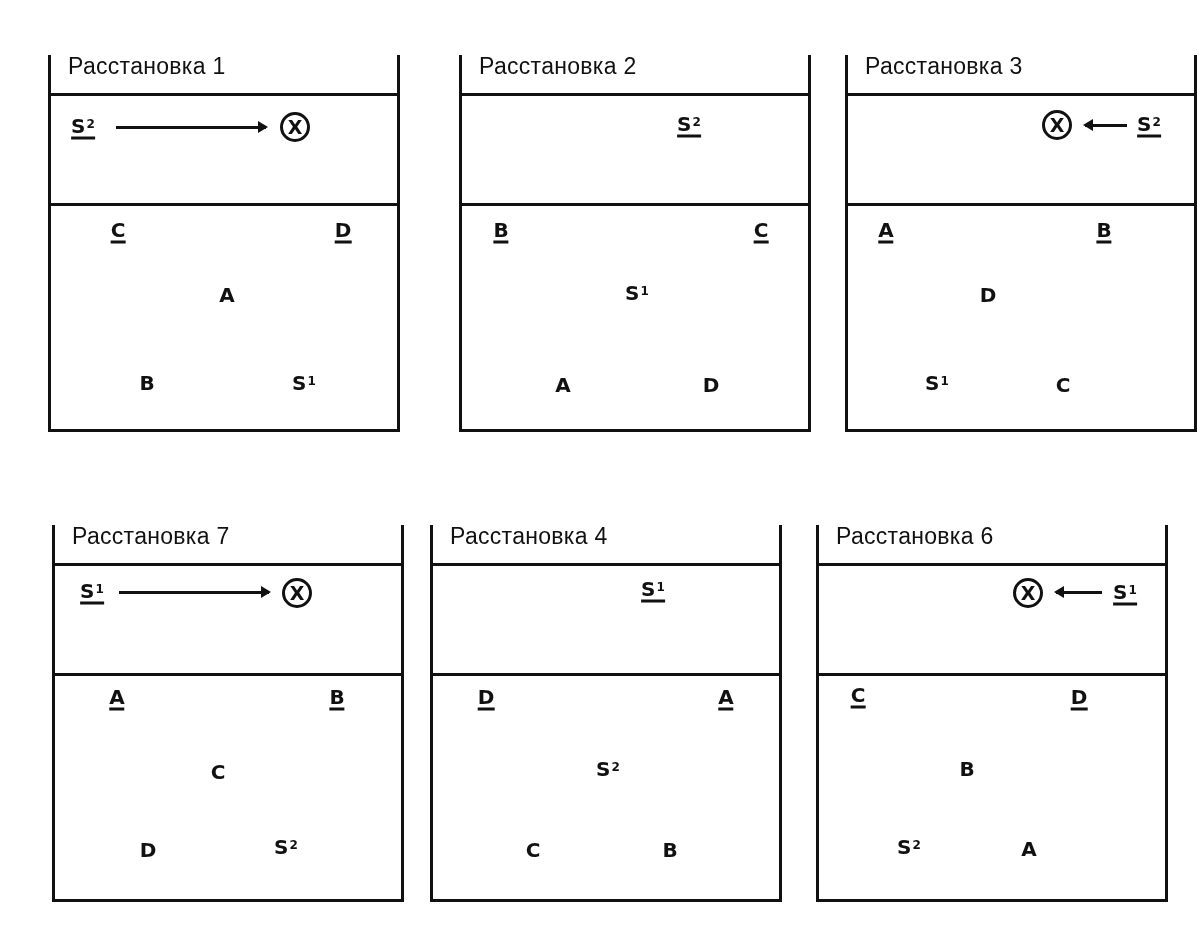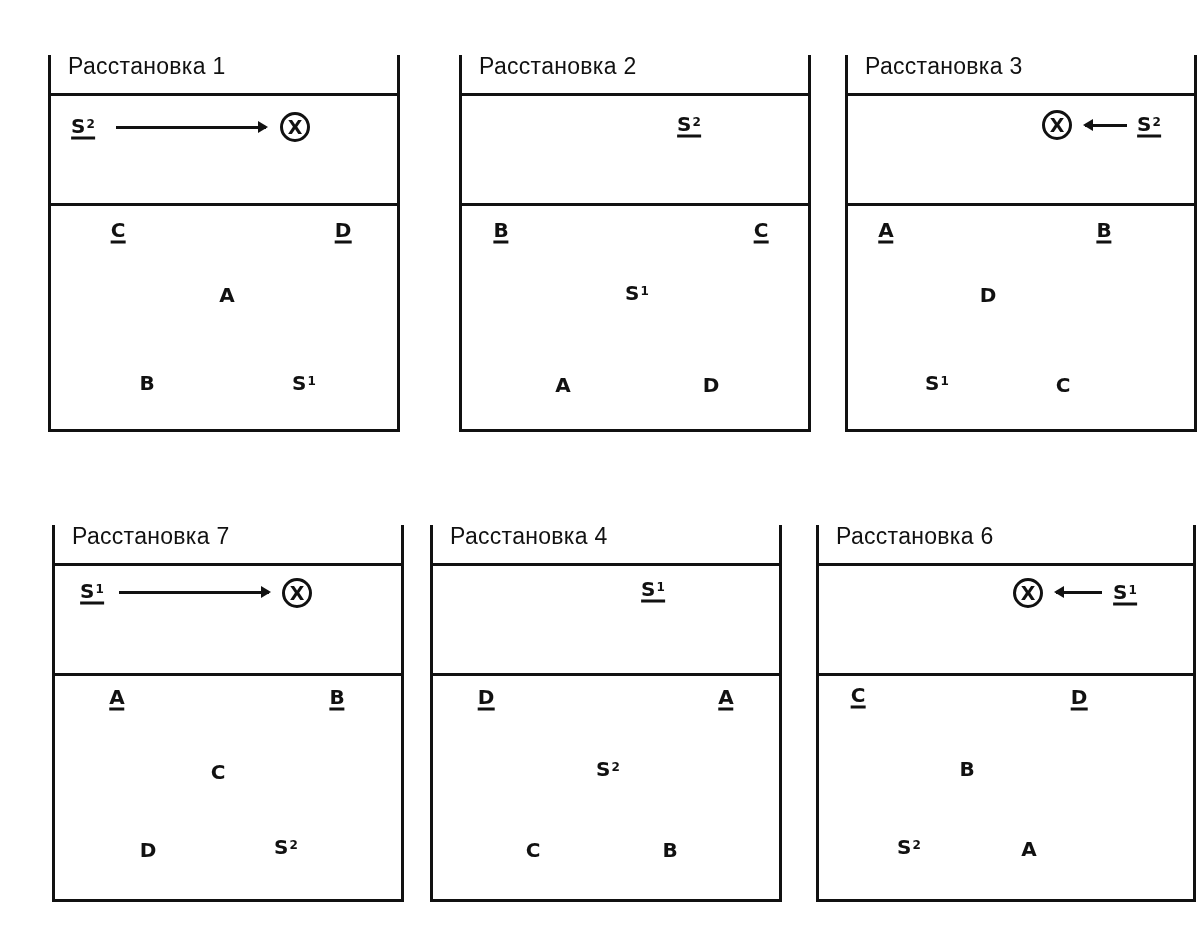--- a/index.html
+++ b/index.html
@@ -111,21 +111,21 @@
   <div class="hline bottom"></div>
   <span class="title">Расстановка 4</span>
   <span class="player underline" style="left:223px; top:65px;"><span>S</span><sup>1</sup></span>
   <span class="player underline" style="left:56px; top:173px;"><span>D</span></span>
   <span class="player underline" style="left:296px; top:173px;"><span>A</span></span>
   <span class="player" style="left:178px; top:244px;"><span>S</span><sup>2</sup></span>
   <span class="player" style="left:103px; top:325px;"><span>C</span></span>
   <span class="player" style="left:240px; top:325px;"><span>B</span></span>
 </div>
 
-<div class="panel" style="left:816px; top:525px;padding-left:28px;">
+<div class="panel" style="left:816px; top:525px;">
   <div class="wall-l"></div>
   <div class="wall-r"></div>
   <div class="hline net"></div>
   <div class="hline attack"></div>
   <div class="hline bottom"></div>
   <span class="title">Расстановка 6</span>
   <div class="target" style="left:212px; top:68px;">
       <span>X</span>
     </div>
   <div class="arrow left" style="left:240px; top:66px; width:46px;"></div>

